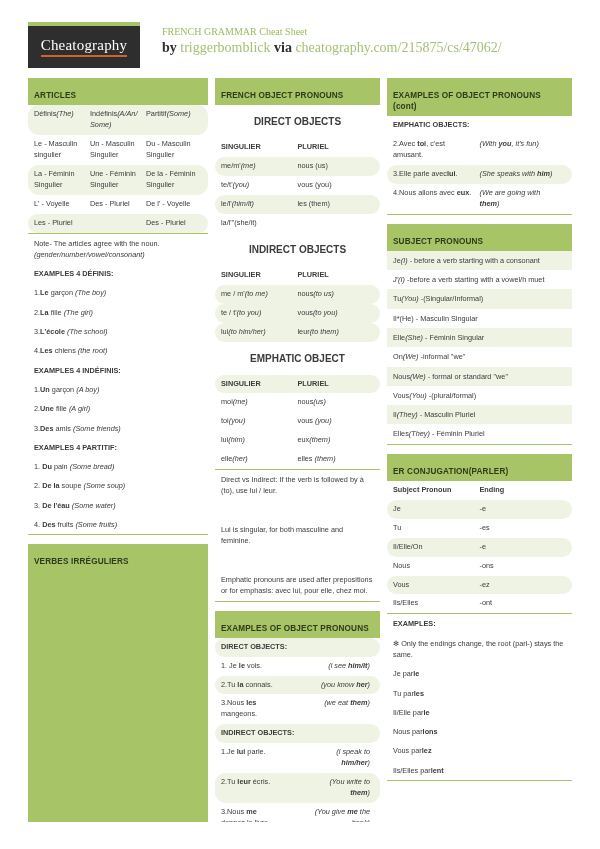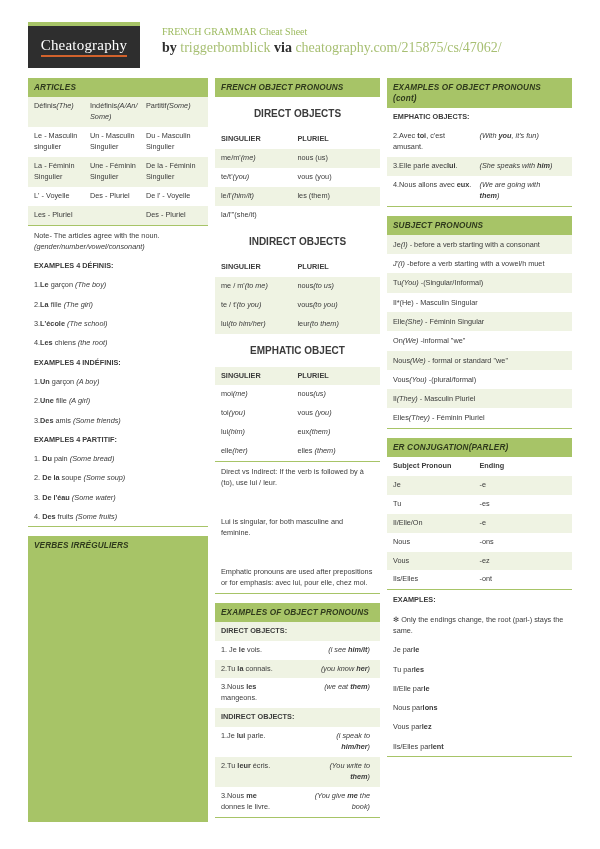--- a/index.html
+++ b/index.html
@@ -19,26 +19,26 @@
   .byline .lnk{color:#a7bf72;}
 
   
   .cols{display:flex;padding:10px 28px 0 28px;gap:7px;align-items:flex-start;}
   .col{width:180px;flex:none;}
   .col.mid{width:165px;}
   .col.right{width:185px;}
 
   .card{margin-bottom:9px;background:#ffffff;}
   .card-h{background:#a7c467;color:#2f3a1c;font-size:8.2px;font-weight:bold;
-          padding:4px 6px 4px 6px;letter-spacing:.15px;line-height:1.35;font-style:italic;}
+          padding:12px 6px 4px 6px;letter-spacing:.15px;line-height:1.35;}
   .card-body{border-bottom:1.5px solid #a7c467;}
 
   .row{display:flex;font-size:7.3px;line-height:1.5;padding:4px 6px;
        border-bottom:0;color:#3b3b3b;}
-  .row.alt{background:#eff3e3;}
+  .row.alt{background:#eff3e3;border-radius:11px;}
   .row.plain{display:block;}
   .c3>div{width:33.33%;padding-right:4px;box-sizing:border-box;}
   .c2>div{width:50%;padding-right:4px;box-sizing:border-box;}
   .c2.r>div:last-child{text-align:right;margin-left:32px;}
   i{font-style:italic;}
   b{font-weight:bold;}
   .hd{font-weight:bold;}
   .center-h{text-align:center;font-weight:bold;font-size:10px;padding:11px 6px;}
   .note{font-size:7.3px;line-height:1.55;padding:4px 6px;display:block;}
   .note.alt{background:#eff3e3;}

